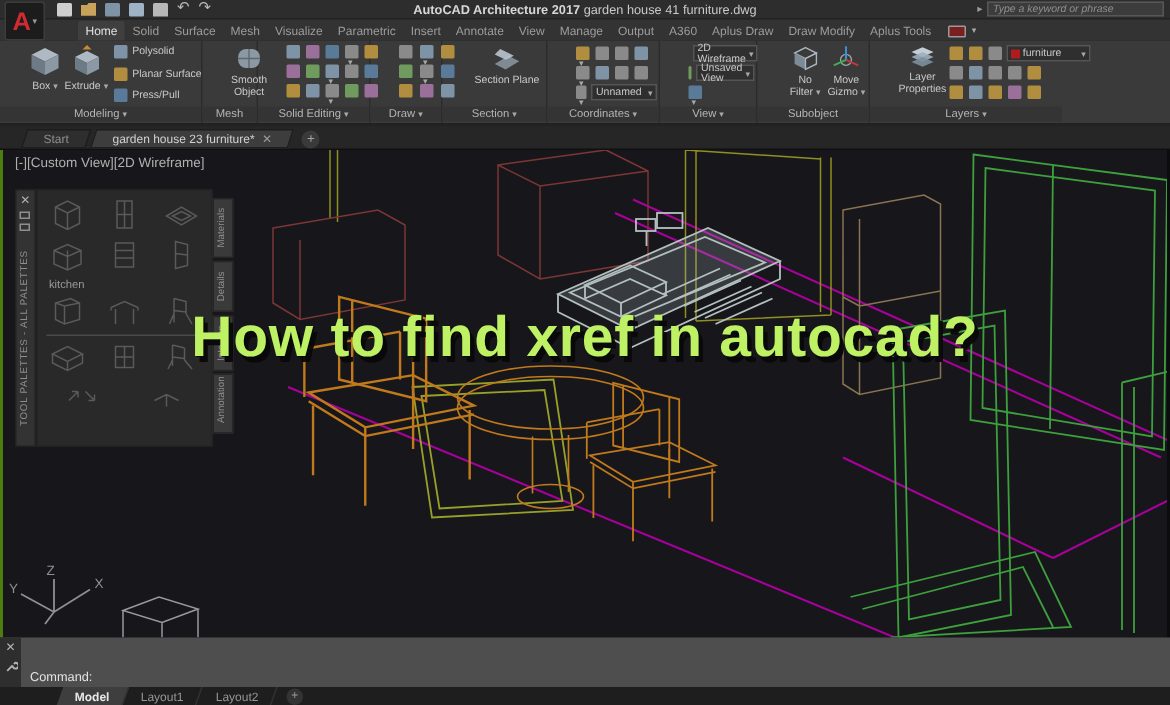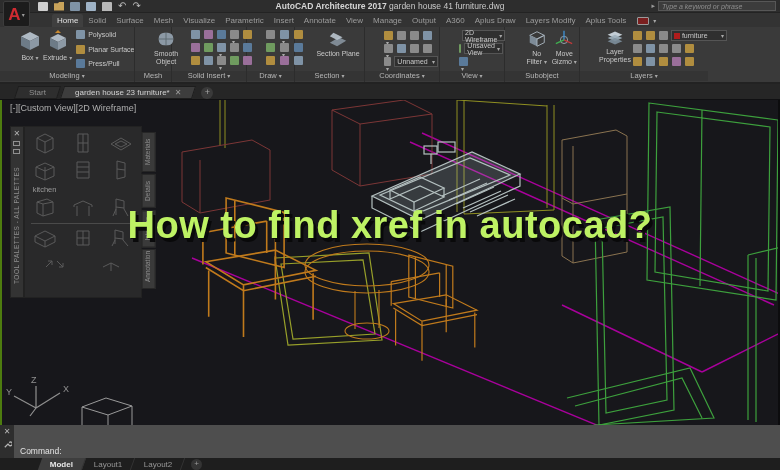--- a/index.html
+++ b/index.html
@@ -152,21 +152,21 @@
     <span class="ribtab">Mesh</span>
     <span class="ribtab">Visualize</span>
     <span class="ribtab">Parametric</span>
     <span class="ribtab">Insert</span>
     <span class="ribtab">Annotate</span>
     <span class="ribtab">View</span>
     <span class="ribtab">Manage</span>
     <span class="ribtab">Output</span>
     <span class="ribtab">A360</span>
     <span class="ribtab">Aplus Draw</span>
-    <span class="ribtab">Layers Modify</span>
+    <span class="ribtab">Draw Modify</span>
     <span class="ribtab">Aplus Tools</span>
     <span class="rec-ic"></span>
     <span class="caret"></span>
   </div>
 
   <div class="ribbon">
 
     <div class="panel" style="width:135px">
       <div class="pcontent">
         <div class="bigbtn">
@@ -228,21 +228,21 @@
           <span class="mi mC"></span>
           <span class="mi mA caret"></span>
           <span class="mi mD"></span>
           <span class="mi mF"></span>
         <span class="mi mB"></span>
           <span class="mi mA"></span>
           <span class="mi mD caret"></span>
           <span class="mi mC"></span>
           <span class="mi mE"></span>
       </div>
-      <div class="panel-label caret">Solid Insert</div>
+      <div class="panel-label caret">Solid Editing</div>
     </div>
 
     <div class="panel" style="width:48px">
       <div class="pcontent mini-grid" style="grid-template-columns:repeat(3,14px)">
         <span class="mi mD"></span>
           <span class="mi mA caret"></span>
           <span class="mi mB"></span>
         <span class="mi mC"></span>
           <span class="mi mD caret"></span>
           <span class="mi mF"></span>

